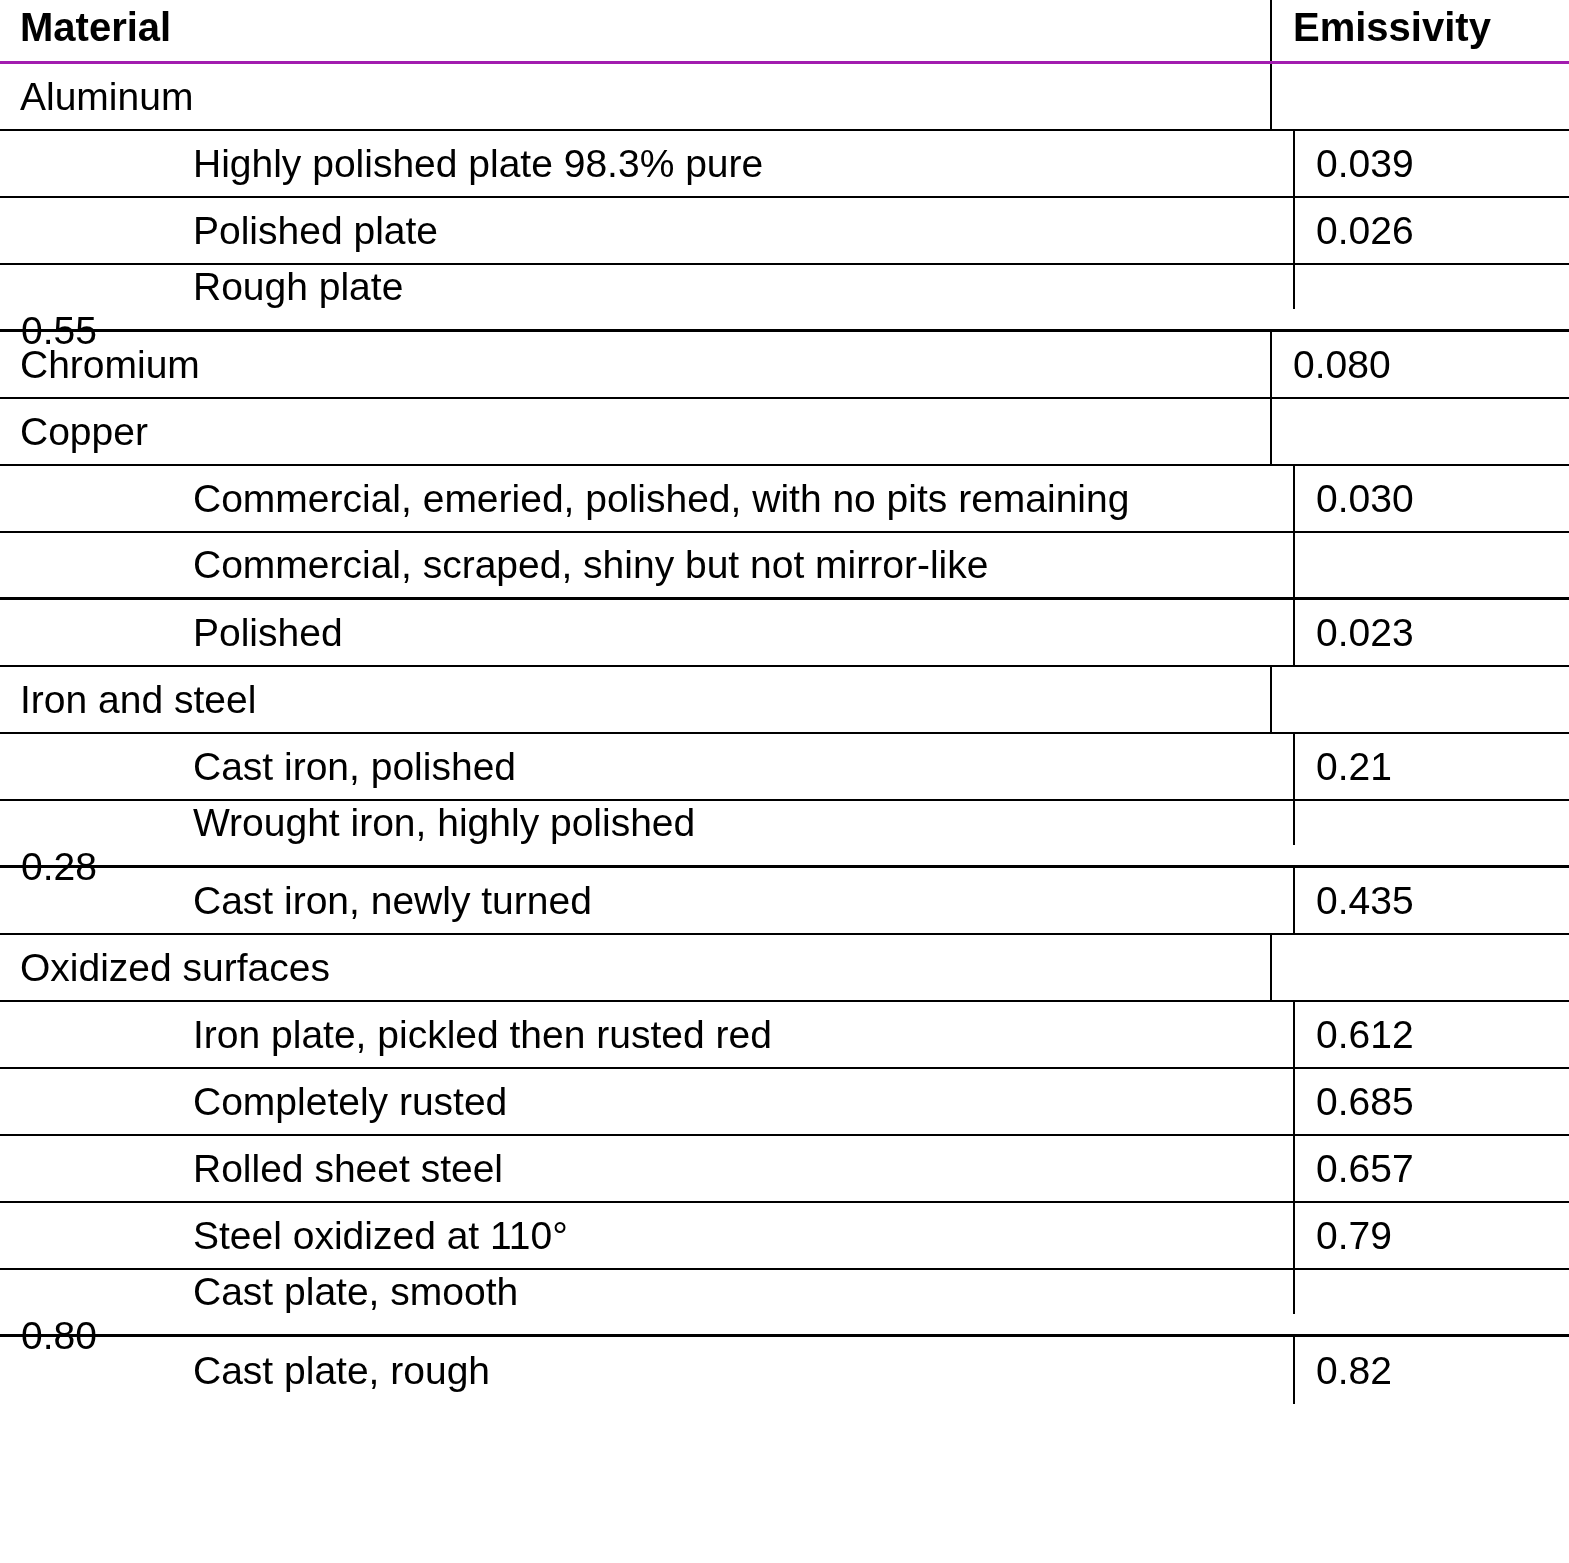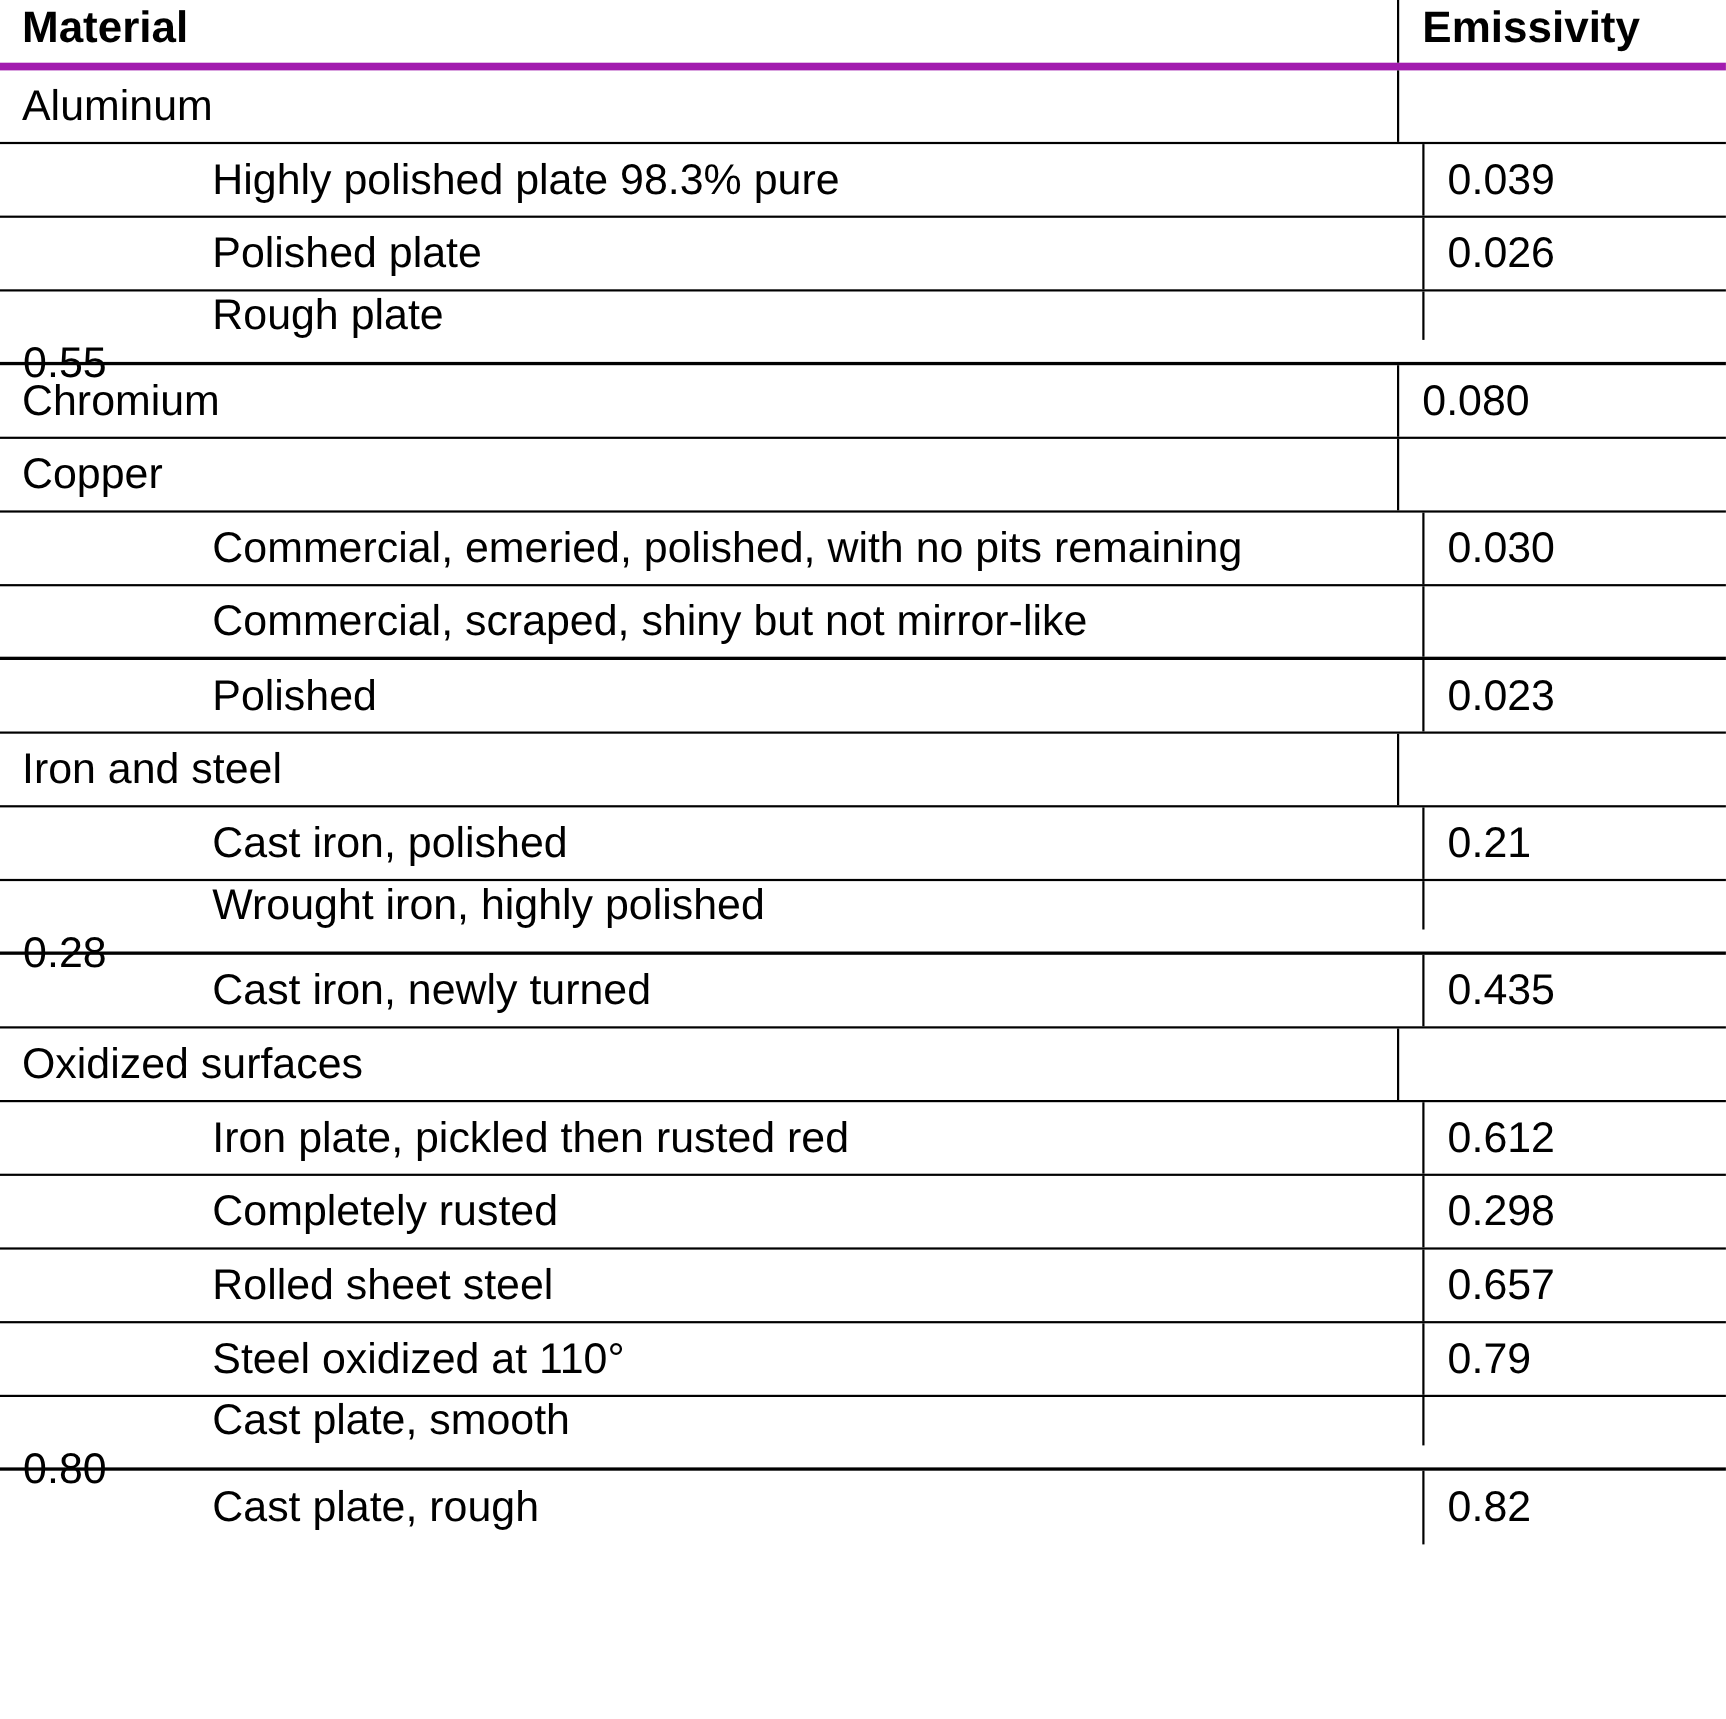--- a/index.html
+++ b/index.html
@@ -1,19 +1,19 @@
 <!DOCTYPE html>
 <html><head>
 <meta charset="utf-8">
 <style>
   html, body { margin: 0; padding: 0; background: #ffffff; }
   body { width: 1569px; height: 1563px; overflow: hidden; font-family: "Liberation Sans", sans-serif; color: #000; }
   .table { position: relative; width: 1569px; }
   .row { position: relative; display: flex; width: 1569px; box-sizing: border-box; }
-  .row.header { height: 64px; border-bottom: 7px solid #a21caf; }
+  .row.header { height: 64px; border-bottom: 3px solid #a21caf; }
   .row.body { height: 67px; border-bottom: 2px solid #000; }
   .row.body.thick { border-bottom: 3px solid #000; flex-direction: column; }
   .row.body.last { border-bottom: none; }
   .cell { display: flex; align-items: center; box-sizing: border-box; height: 100%; }
   .c1 { width: 1272px; padding-left: 20px; border-right: 2px solid #000; }
   .c2 { flex: 1; padding-left: 21px; }
   .header .cell { font-weight: bold; font-size: 40px; padding-bottom: 6px; }
   .body .cell { font-size: 39px; }
   .indent { padding-left: 170px; margin-left: 23px; }
 </style>
@@ -80,21 +80,21 @@
   <div class="row body">
     <div class="cell c1">Oxidized surfaces</div>
     <div class="cell c2"></div>
   </div>
   <div class="row body">
     <div class="cell c1 indent">Iron plate, pickled then rusted red</div>
     <div class="cell c2">0.612</div>
   </div>
   <div class="row body">
     <div class="cell c1 indent">Completely rusted</div>
-    <div class="cell c2">0.298</div>
+    <div class="cell c2">0.685</div>
   </div>
   <div class="row body">
     <div class="cell c1 indent">Rolled sheet steel</div>
     <div class="cell c2">0.657</div>
   </div>
   <div class="row body">
     <div class="cell c1 indent">Steel oxidized at 110°</div>
     <div class="cell c2">0.79</div>
   </div>
   <div class="row body thick">

